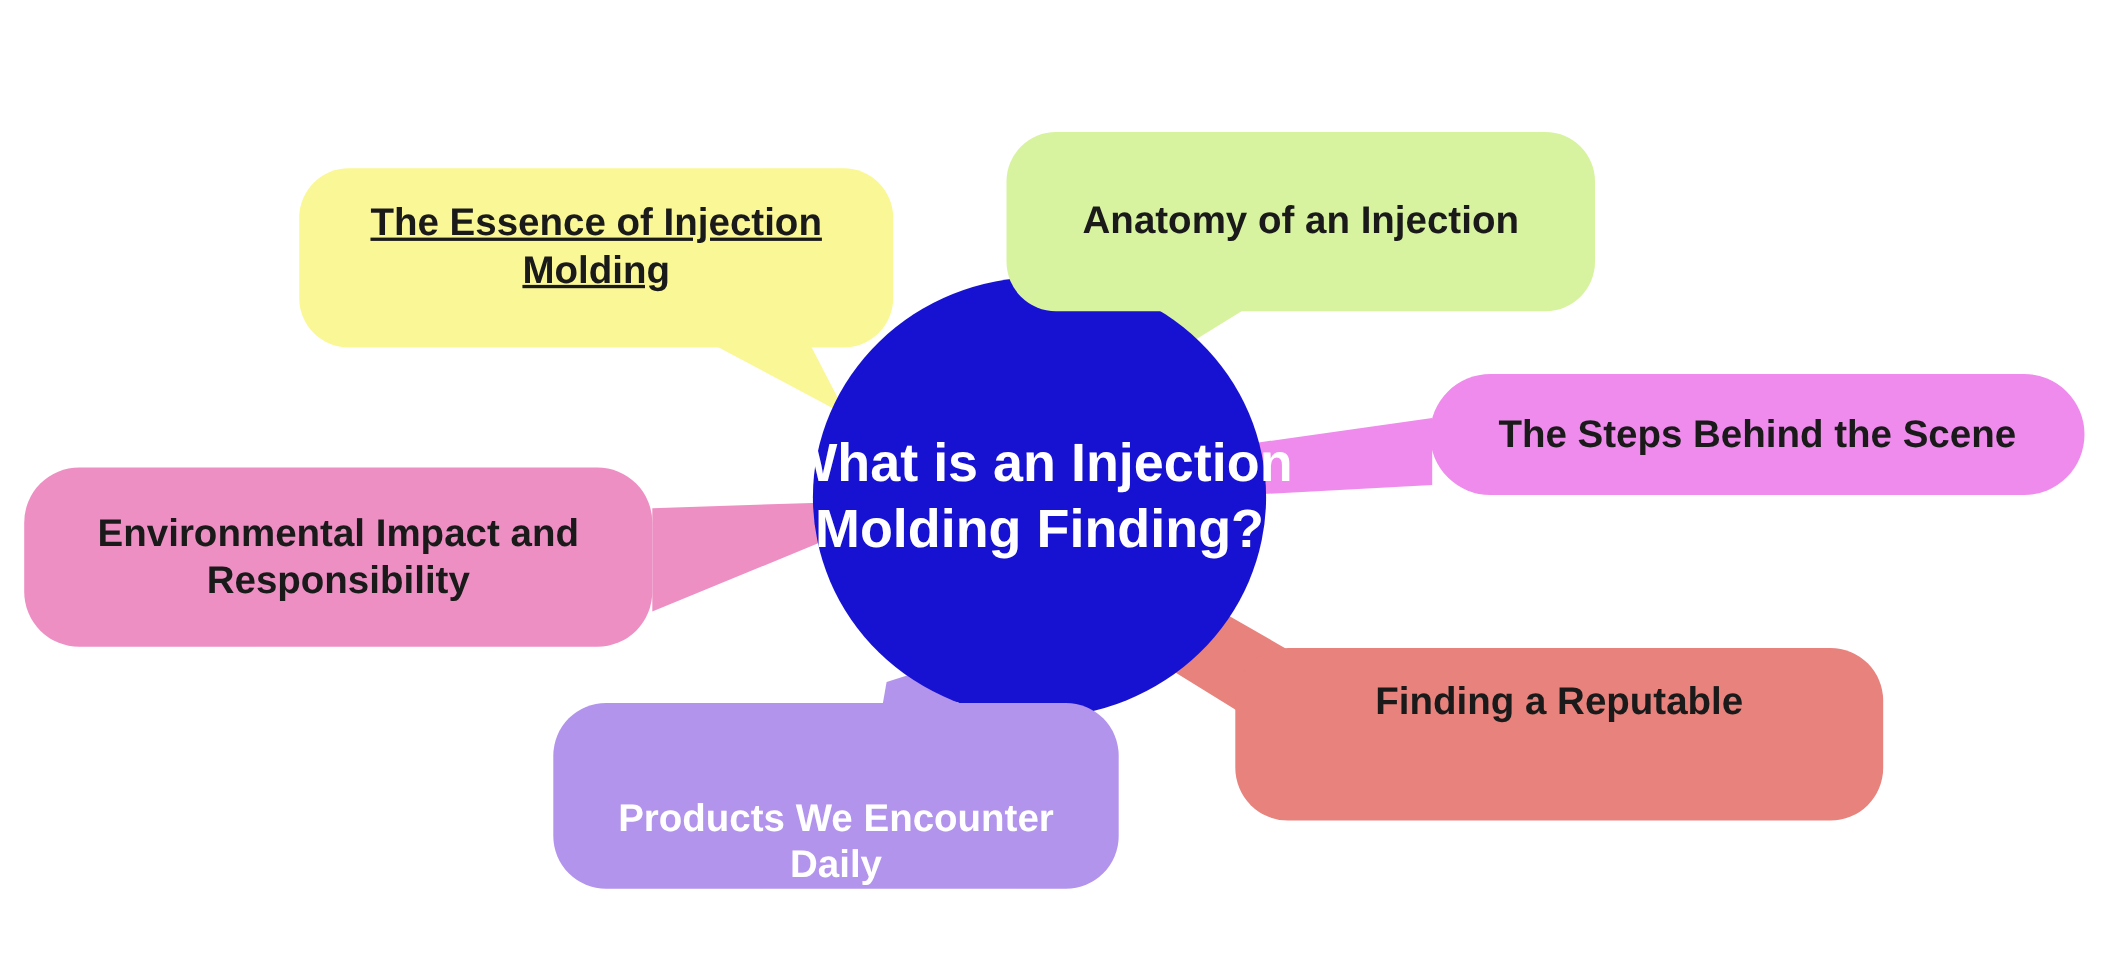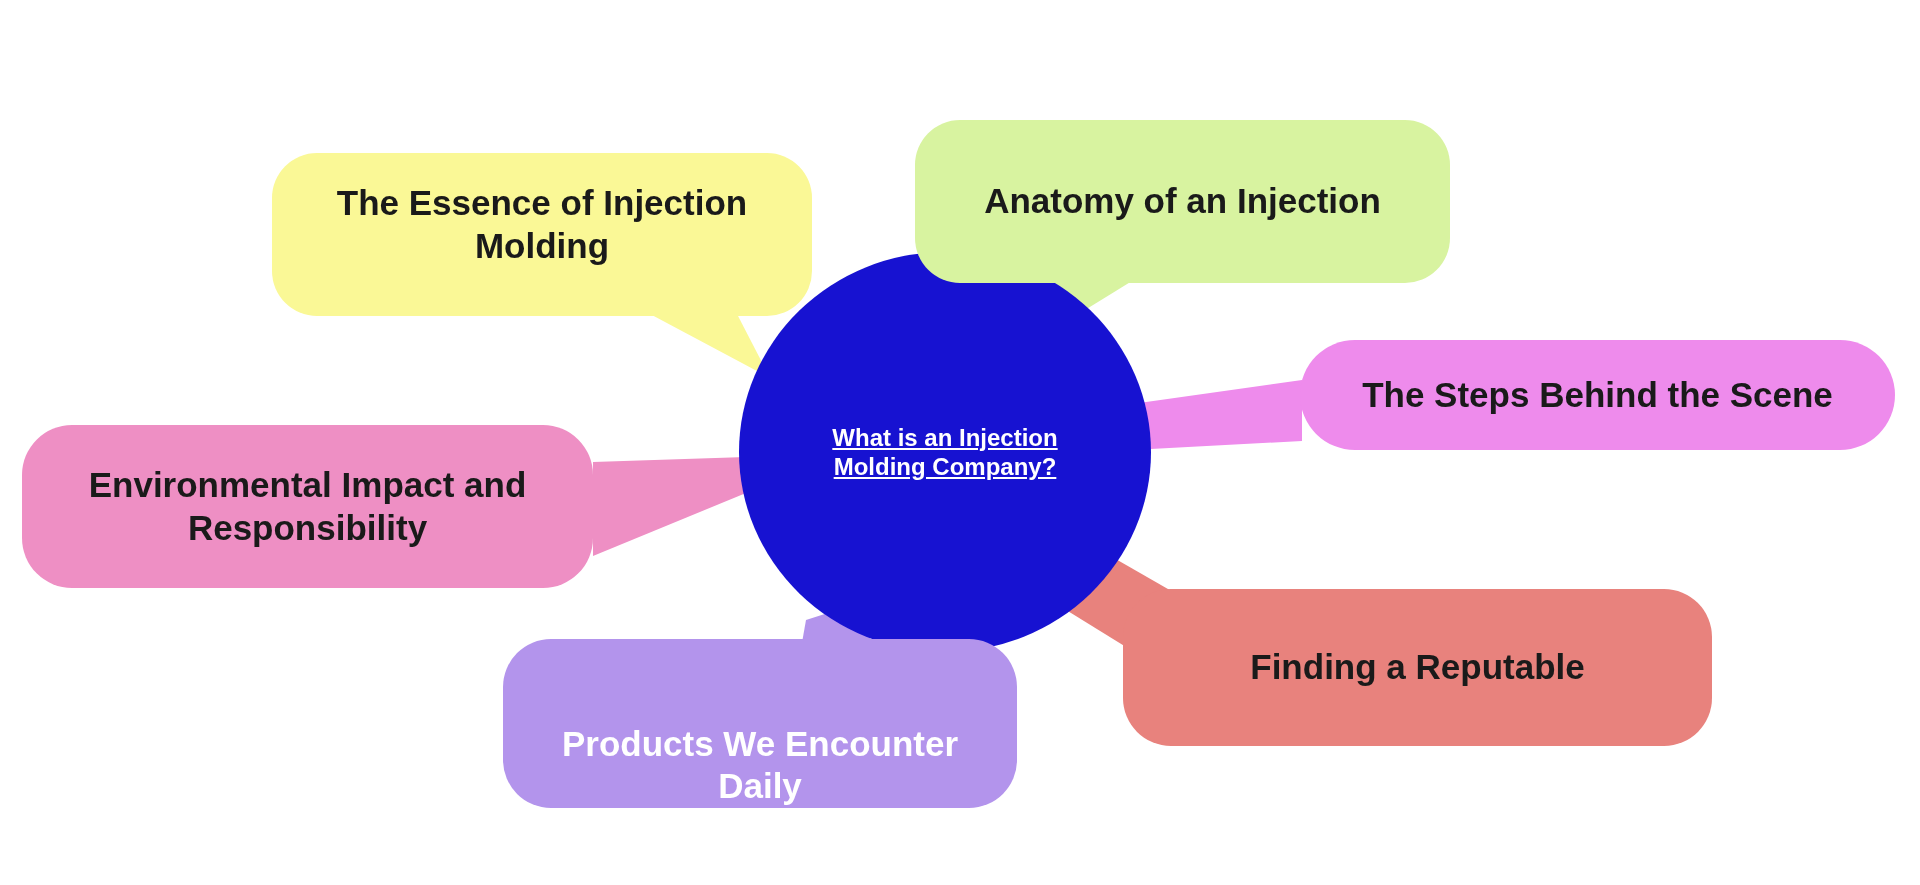--- a/index.html
+++ b/index.html
@@ -18,27 +18,27 @@
     font-weight:700;
     font-size:35px;
     line-height:1.22;
     color:#1a1a1a;
     cursor:default;
     user-select:none;
   }
   .node-label span{white-space:nowrap;}
   .label-light{color:#ffffff;}
   
-  .lbl-center {left:739px;top:252px;width:412px;height:400px;font-size:24px;text-decoration:underline;}
-  .lbl-essence{left:272px;top:153px;width:540px;height:143px;}
+  .lbl-center {left:739px;top:252px;width:412px;height:400px;font-size:49px;}
+  .lbl-essence{left:272px;top:153px;width:540px;height:143px;text-decoration:underline;}
   .lbl-anatomy{left:915px;top:120px;width:535px;height:163px;}
   .lbl-steps  {left:1300px;top:340px;width:595px;height:110px;}
   .lbl-env    {left:22px;top:425px;width:571px;height:163px;}
   .lbl-products{left:503px;top:639px;width:514px;height:169px;justify-content:flex-end;}
-  .lbl-finding{left:1123px;top:589px;width:589px;height:157px;}
+  .lbl-finding{left:1123px;top:560px;width:589px;height:157px;}
 </style>
 </head>
 <body>
 
 <div class="stage">
 
   <svg width="1920" height="885" viewBox="0 0 1920 885">
 
     <g>
       <polygon points="650,314 737,314 770,378" fill="#FAF896"></polygon>
@@ -56,21 +56,21 @@
       <rect x="915" y="120" width="535" height="163" rx="45" fill="#D8F3A0"></rect>
       <rect x="1300" y="340" width="595" height="110" rx="55" fill="#EE8BEC"></rect>
       <rect x="22" y="425" width="571" height="163" rx="50" fill="#EE8FC4"></rect>
       <rect x="503" y="639" width="514" height="169" rx="48" fill="#B394EC"></rect>
       <rect x="1123" y="589" width="589" height="157" rx="48" fill="#E8827D"></rect>
     </g>
   </svg>
 
   <div class="node-label lbl-center label-light">
     <span>What is an Injection</span>
-    <span>Molding Company?</span>
+    <span>Molding Finding?</span>
   </div>
 
   <div class="node-label lbl-essence">
     <span>The Essence of Injection</span>
     <span>Molding</span>
   </div>
 
   <div class="node-label lbl-anatomy">
     <span>Anatomy of an Injection</span>
   </div>

